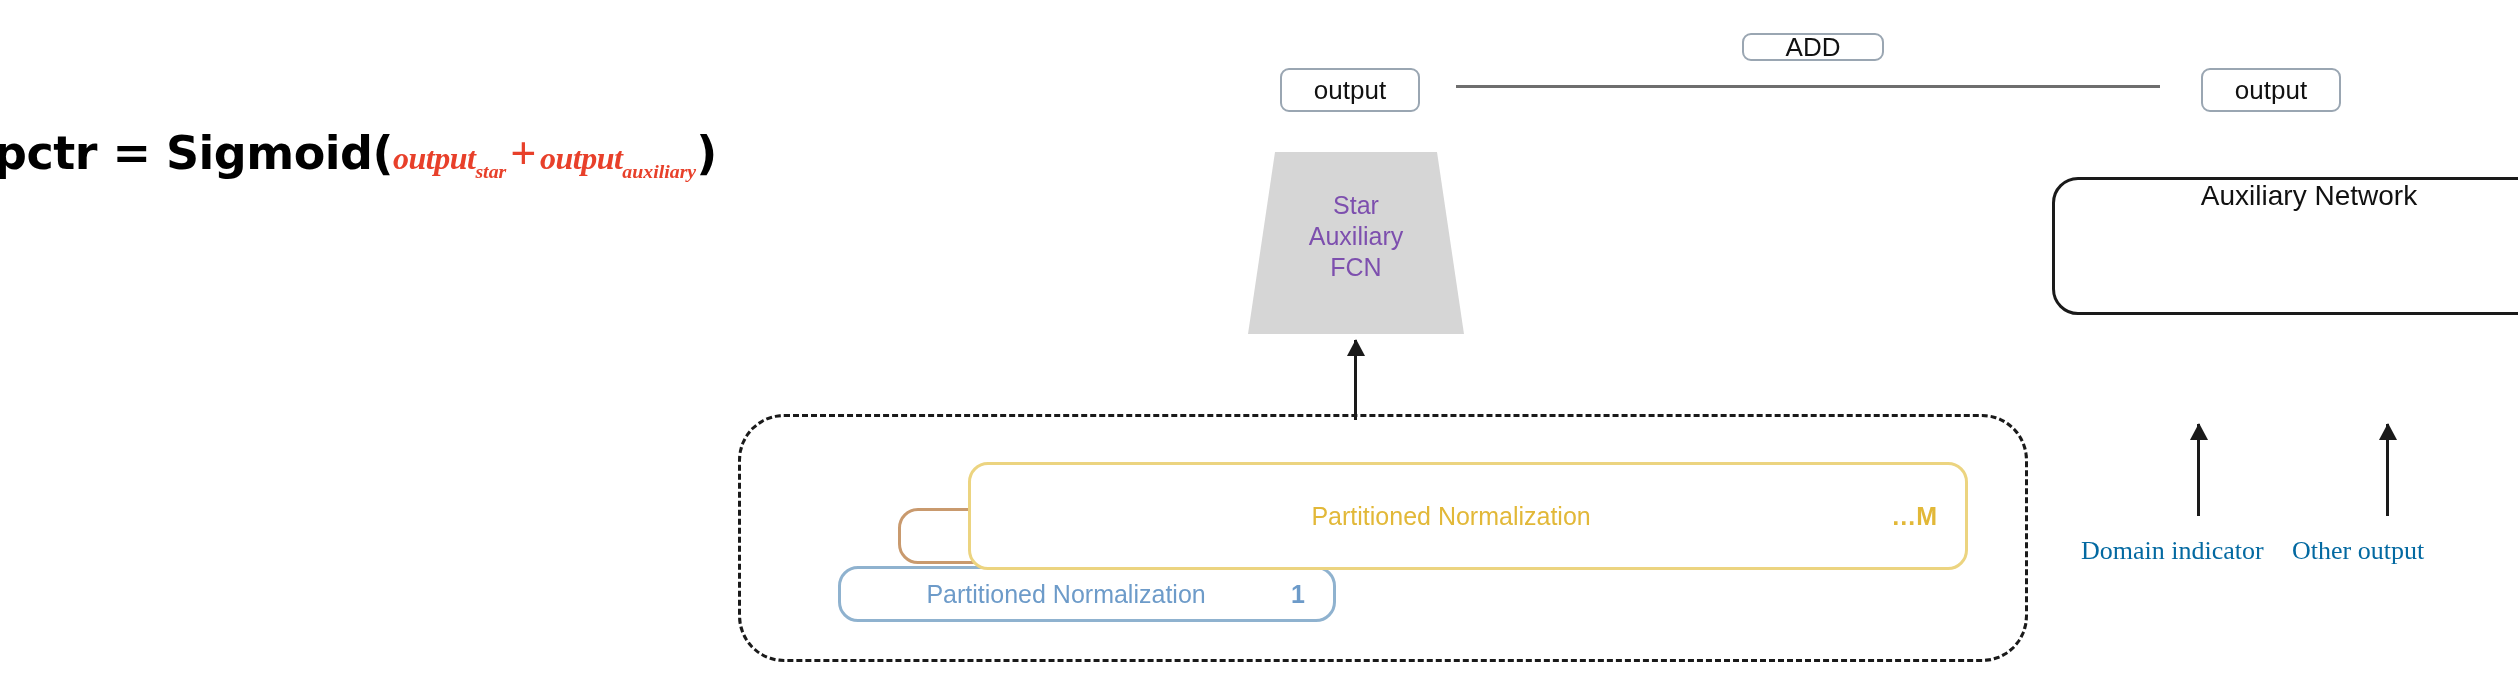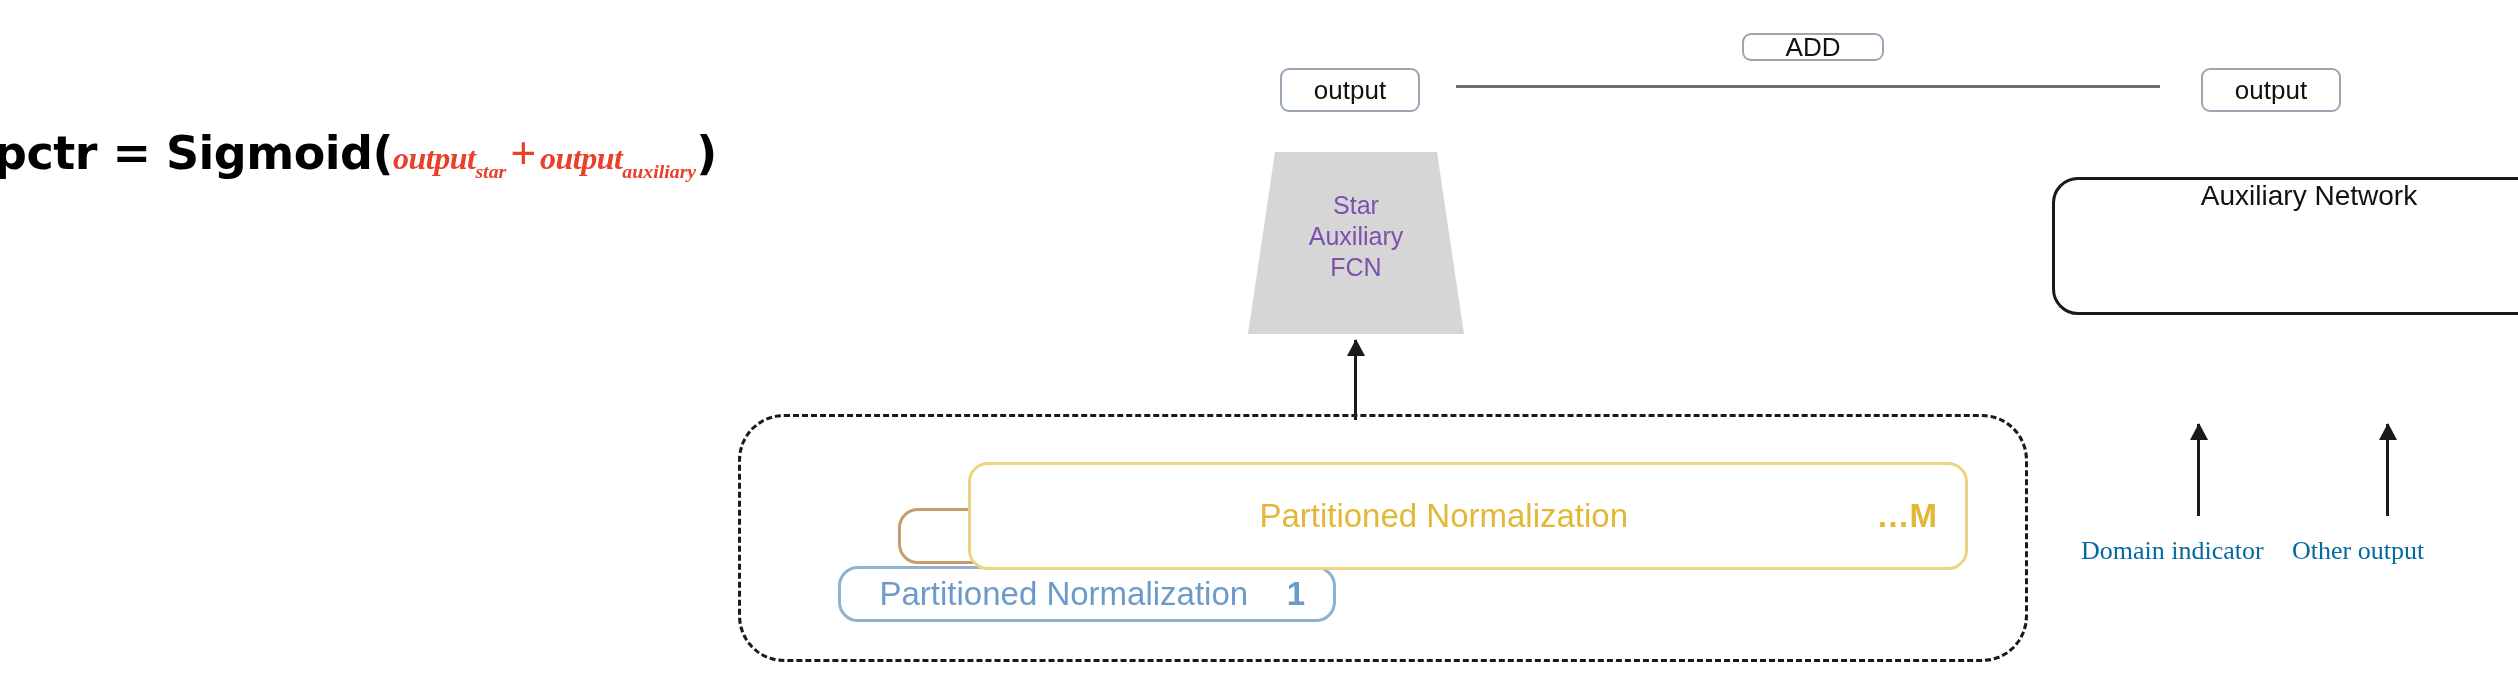--- a/index.html
+++ b/index.html
@@ -146,21 +146,21 @@
   
   .pn-layer {
     position: absolute;
     box-sizing: border-box;
     border-width: 3px;
     border-style: solid;
     border-radius: 20px;
     background: #ffffff;
     display: flex;
     align-items: center;
-    font-size: 33px;
+    font-size: 25px;
     font-family: "Liberation Sans", sans-serif;
   }
   .pn-layer .pn-title {
     flex: 1;
     text-align: center;
     padding-left: 40px;
   }
   .pn-layer .pn-index {
     padding-right: 28px;
     font-weight: bold;

